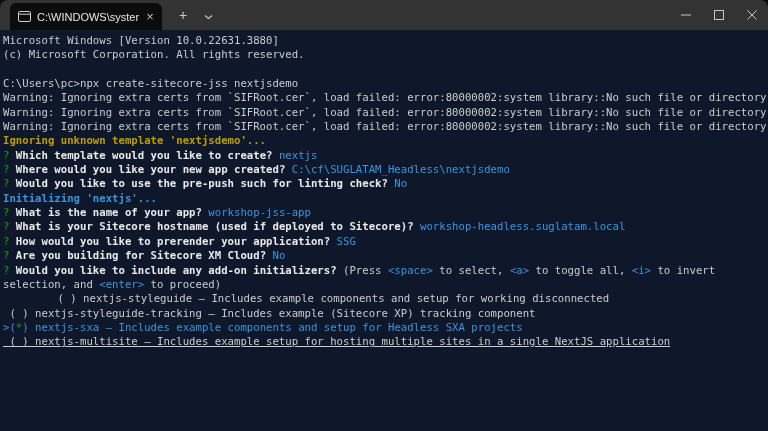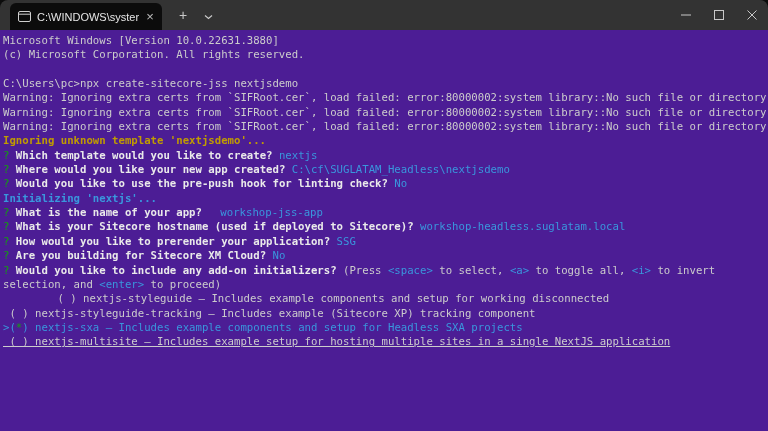--- a/index.html
+++ b/index.html
@@ -22,21 +22,21 @@
                text-align: center; border-radius: 3px; }
   .tb-btn { display: flex; align-items: center; justify-content: center;
             color: #c8c8c8; }
   .new-tab { width: 26px; margin-left: 8px; font-size: 14px; font-weight: 400; }
   .tab-dropdown { width: 24px; }
   .drag-region { flex: 1 1 auto; }
   .caption-buttons { display: flex; align-items: stretch; }
   .caption-btn { width: 33px; display: flex; align-items: center; justify-content: center; }
 
   
-  .terminal { flex: 1 1 auto; background: #4c1d95; padding: 4px 0 0 3px;
+  .terminal { flex: 1 1 auto; background: #0f172a; padding: 4px 0 0 3px;
               font-family: "DejaVu Sans Mono", monospace; font-size: 10.66px;
               overflow: hidden; cursor: text; }
   .tline { white-space: pre; height: 14.35px; line-height: 14.35px; }
   .tline span { letter-spacing: 0; }
 </style>
 </head>
 <body>
 
 <div class="window">
 
@@ -95,23 +95,23 @@
       <div class="tline"><span style="color: rgb(204, 204, 204);">Microsoft Windows [Version 10.0.22631.3880]</span></div>
       <div class="tline"><span style="color: rgb(204, 204, 204);">(c) Microsoft Corporation. All rights reserved.</span></div>
       <div class="tline"></div>
       <div class="tline"><span style="color: rgb(204, 204, 204);">C:\Users\pc&gt;npx create-sitecore-jss nextjsdemo</span></div>
       <div class="tline"><span style="color: rgb(204, 204, 204);">Warning: Ignoring extra certs from `SIFRoot.cer`, load failed: error:80000002:system library::No such file or directory</span></div>
       <div class="tline"><span style="color: rgb(204, 204, 204);">Warning: Ignoring extra certs from `SIFRoot.cer`, load failed: error:80000002:system library::No such file or directory</span></div>
       <div class="tline"><span style="color: rgb(204, 204, 204);">Warning: Ignoring extra certs from `SIFRoot.cer`, load failed: error:80000002:system library::No such file or directory</span></div>
       <div class="tline"><span style="color: rgb(193, 156, 0); font-weight: bold;">Ignoring unknown template 'nextjsdemo'...</span></div>
       <div class="tline"><span style="color: rgb(19, 161, 14);">?</span><span style="color: rgb(234, 234, 234); font-weight: bold;"> Which template would you like to create?</span><span style="color: rgb(58, 150, 221);"> nextjs</span></div>
       <div class="tline"><span style="color: rgb(19, 161, 14);">?</span><span style="color: rgb(234, 234, 234); font-weight: bold;"> Where would you like your new app created?</span><span style="color: rgb(58, 150, 221);"> C:\cf\SUGLATAM_Headless\nextjsdemo</span></div>
-      <div class="tline"><span style="color: rgb(19, 161, 14);">?</span><span style="color: rgb(234, 234, 234); font-weight: bold;"> Would you like to use the pre-push hook for linting check?</span><span style="color: rgb(58, 150, 221);"> No</span></div>
+      <div class="tline"><span style="color: rgb(19, 161, 14);">?</span><span style="color: rgb(234, 234, 234); font-weight: bold;"> Would you like to use the pre-push such for linting check?</span><span style="color: rgb(58, 150, 221);"> No</span></div>
       <div class="tline"><span style="color: rgb(58, 150, 221); font-weight: bold;">Initializing 'nextjs'...</span></div>
-      <div class="tline"><span style="color: rgb(19, 161, 14);">?</span><span style="color: rgb(234, 234, 234); font-weight: bold;"> What is the name of your app?</span><span style="color: rgb(58, 150, 221); margin-left: 12px;"> workshop-jss-app</span></div>
+      <div class="tline"><span style="color: rgb(19, 161, 14);">?</span><span style="color: rgb(234, 234, 234); font-weight: bold;"> What is the name of your app?</span><span style="color: rgb(58, 150, 221);"> workshop-jss-app</span></div>
       <div class="tline"><span style="color: rgb(19, 161, 14);">?</span><span style="color: rgb(234, 234, 234); font-weight: bold;"> What is your Sitecore hostname (used if deployed to Sitecore)?</span><span style="color: rgb(58, 150, 221);"> workshop-headless.suglatam.local</span></div>
       <div class="tline"><span style="color: rgb(19, 161, 14);">?</span><span style="color: rgb(234, 234, 234); font-weight: bold;"> How would you like to prerender your application?</span><span style="color: rgb(58, 150, 221);"> SSG</span></div>
       <div class="tline"><span style="color: rgb(19, 161, 14);">?</span><span style="color: rgb(234, 234, 234); font-weight: bold;"> Are you building for Sitecore XM Cloud?</span><span style="color: rgb(58, 150, 221);"> No</span></div>
       <div class="tline"><span style="color: rgb(19, 161, 14);">?</span><span style="color: rgb(234, 234, 234); font-weight: bold;"> Would you like to include any add-on initializers?</span><span style="color: rgb(204, 204, 204);"> (Press </span><span style="color: rgb(58, 150, 221);">&lt;space&gt;</span><span style="color: rgb(204, 204, 204);"> to select, </span><span style="color: rgb(58, 150, 221);">&lt;a&gt;</span><span style="color: rgb(204, 204, 204);"> to toggle all, </span><span style="color: rgb(58, 150, 221);">&lt;i&gt;</span><span style="color: rgb(204, 204, 204);"> to invert</span></div>
       <div class="tline"><span style="color: rgb(204, 204, 204);">selection, and </span><span style="color: rgb(58, 150, 221);">&lt;enter&gt;</span><span style="color: rgb(204, 204, 204);"> to proceed)</span></div>
       <div class="tline"><span style="color: rgb(204, 204, 204); margin-left: 48px;"> ( ) nextjs-styleguide – Includes example components and setup for working disconnected</span></div>
       <div class="tline"><span style="color: rgb(204, 204, 204);"> ( ) nextjs-styleguide-tracking – Includes example (Sitecore XP) tracking component</span></div>
       <div class="tline"><span style="color: rgb(58, 150, 221);">&gt;(</span><span style="color: rgb(19, 161, 14);">*</span><span style="color: rgb(58, 150, 221);">)</span><span style="color: rgb(58, 150, 221);"> nextjs-sxa – Includes example components and setup for Headless SXA projects</span></div>
       <div class="tline"><span style="color: rgb(204, 204, 204); text-decoration: underline;"> ( ) nextjs-multisite – Includes example setup for hosting multiple sites in a single NextJS application</span></div>
     </div>

